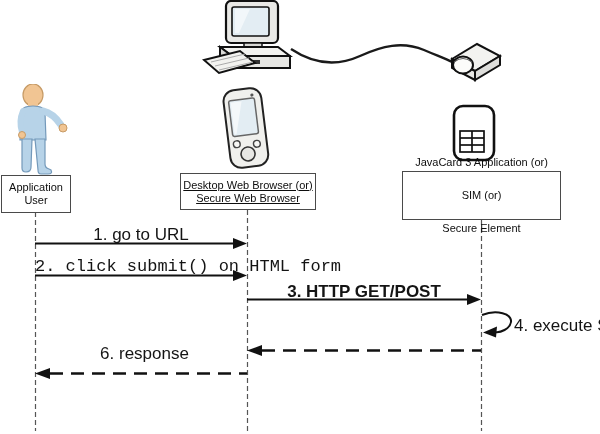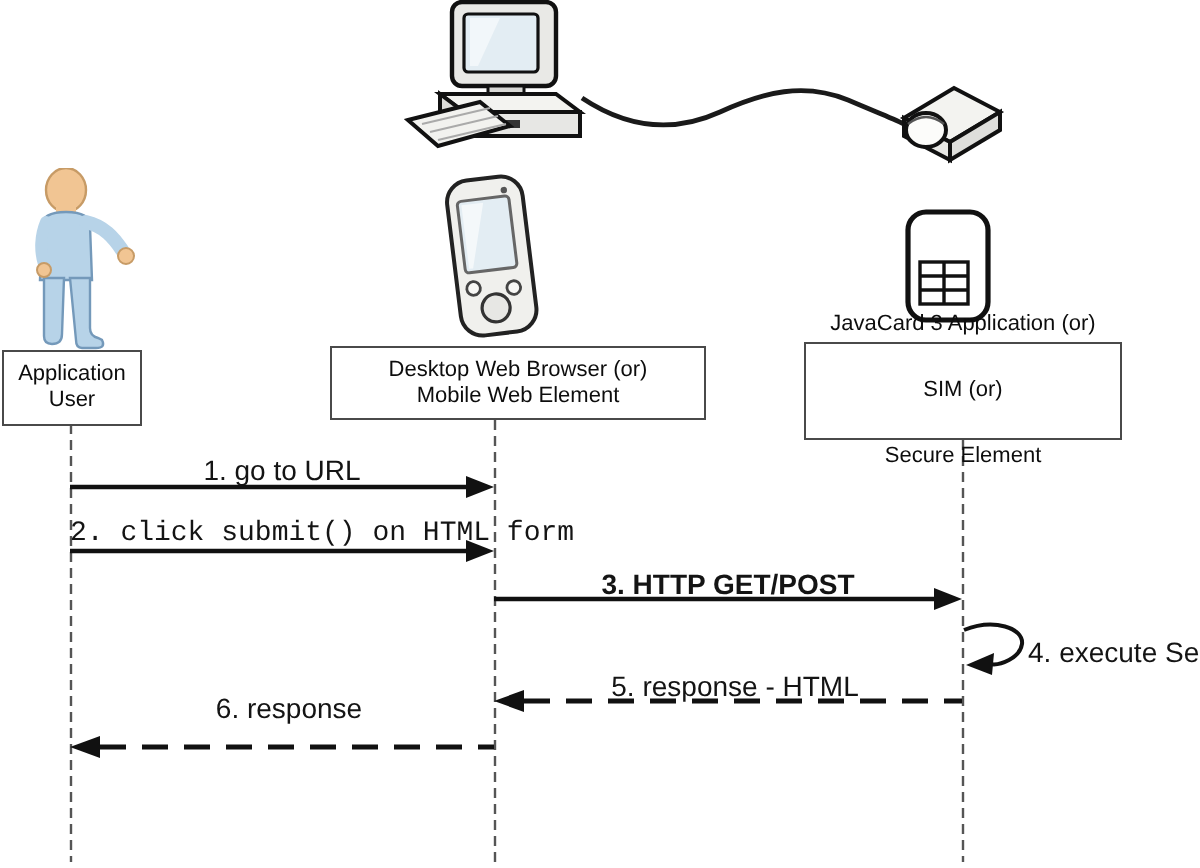--- a/index.html
+++ b/index.html
@@ -9,21 +9,21 @@
   }
   #art{position:absolute;left:0;top:0;}
   .icon{position:absolute;}
   .actor-box{
     position:absolute;box-sizing:border-box;background:#fff;
     border:1px solid #4a4a4a;
     display:flex;flex-direction:column;align-items:center;justify-content:center;
     font-size:11px;line-height:1.18;text-align:center;color:#0d0d0d;
   }
   .msg-label{
-    position:absolute;font-size:14px;line-height:12px;text-align:center;
+    position:absolute;font-size:17px;line-height:12px;text-align:center;
     color:#141414;white-space:nowrap;
   }
   .msg-label.left{text-align:left;}
 </style>
 </head>
 <body>
 
 <div id="canvas">
 
   <svg id="art" width="600" height="434" viewBox="0 0 600 434">
@@ -106,31 +106,30 @@
       <line x1="9" y1="35" x2="33" y2="35"></line>
       <line x1="9" y1="42" x2="33" y2="42"></line>
     </g>
   </svg>
 
   <div class="actor-box" style="left:1px;top:175px;width:70px;height:38px;">
     <div>Application</div>
     <div>User</div>
   </div>
 
-  <div class="actor-box" style="left:165px;top:173px;width:188px;height:37px;">
+  <div class="actor-box" style="left:180px;top:173px;width:136px;height:37px;text-decoration:underline;">
     <div>Desktop Web Browser (or)</div>
-    <div>Mobile Web Element</div>
+    <div>Secure Web Browser</div>
   </div>
 
   <div class="actor-box" style="left:402px;top:171px;width:159px;height:49px;gap:20px;">
     <div>JavaCard 3 Application (or)</div>
     <div>SIM (or)</div>
     <div>Secure Element</div>
   </div>
 
   <div class="msg-label" style="left:35px;top:229px;width:212px;">1. go to URL</div>
   <div class="msg-label" style="left:35px;top:261px;width:212px;font-family:Liberation Mono, monospace;">2. click submit() on HTML form</div>
   <div class="msg-label" style="left:247px;top:286px;width:234px;font-weight:bold;">3. HTTP GET/POST</div>
   <div class="msg-label left" style="left:514px;top:320px;width:86px;">4. execute Servlet</div>
-  <div class="msg-label" style="left:254px;top:337px;width:227px;">5. response - HTML</div>
   <div class="msg-label" style="left:42px;top:348px;width:205px;">6. response</div>
 
 </div>
 
 </body></html>

